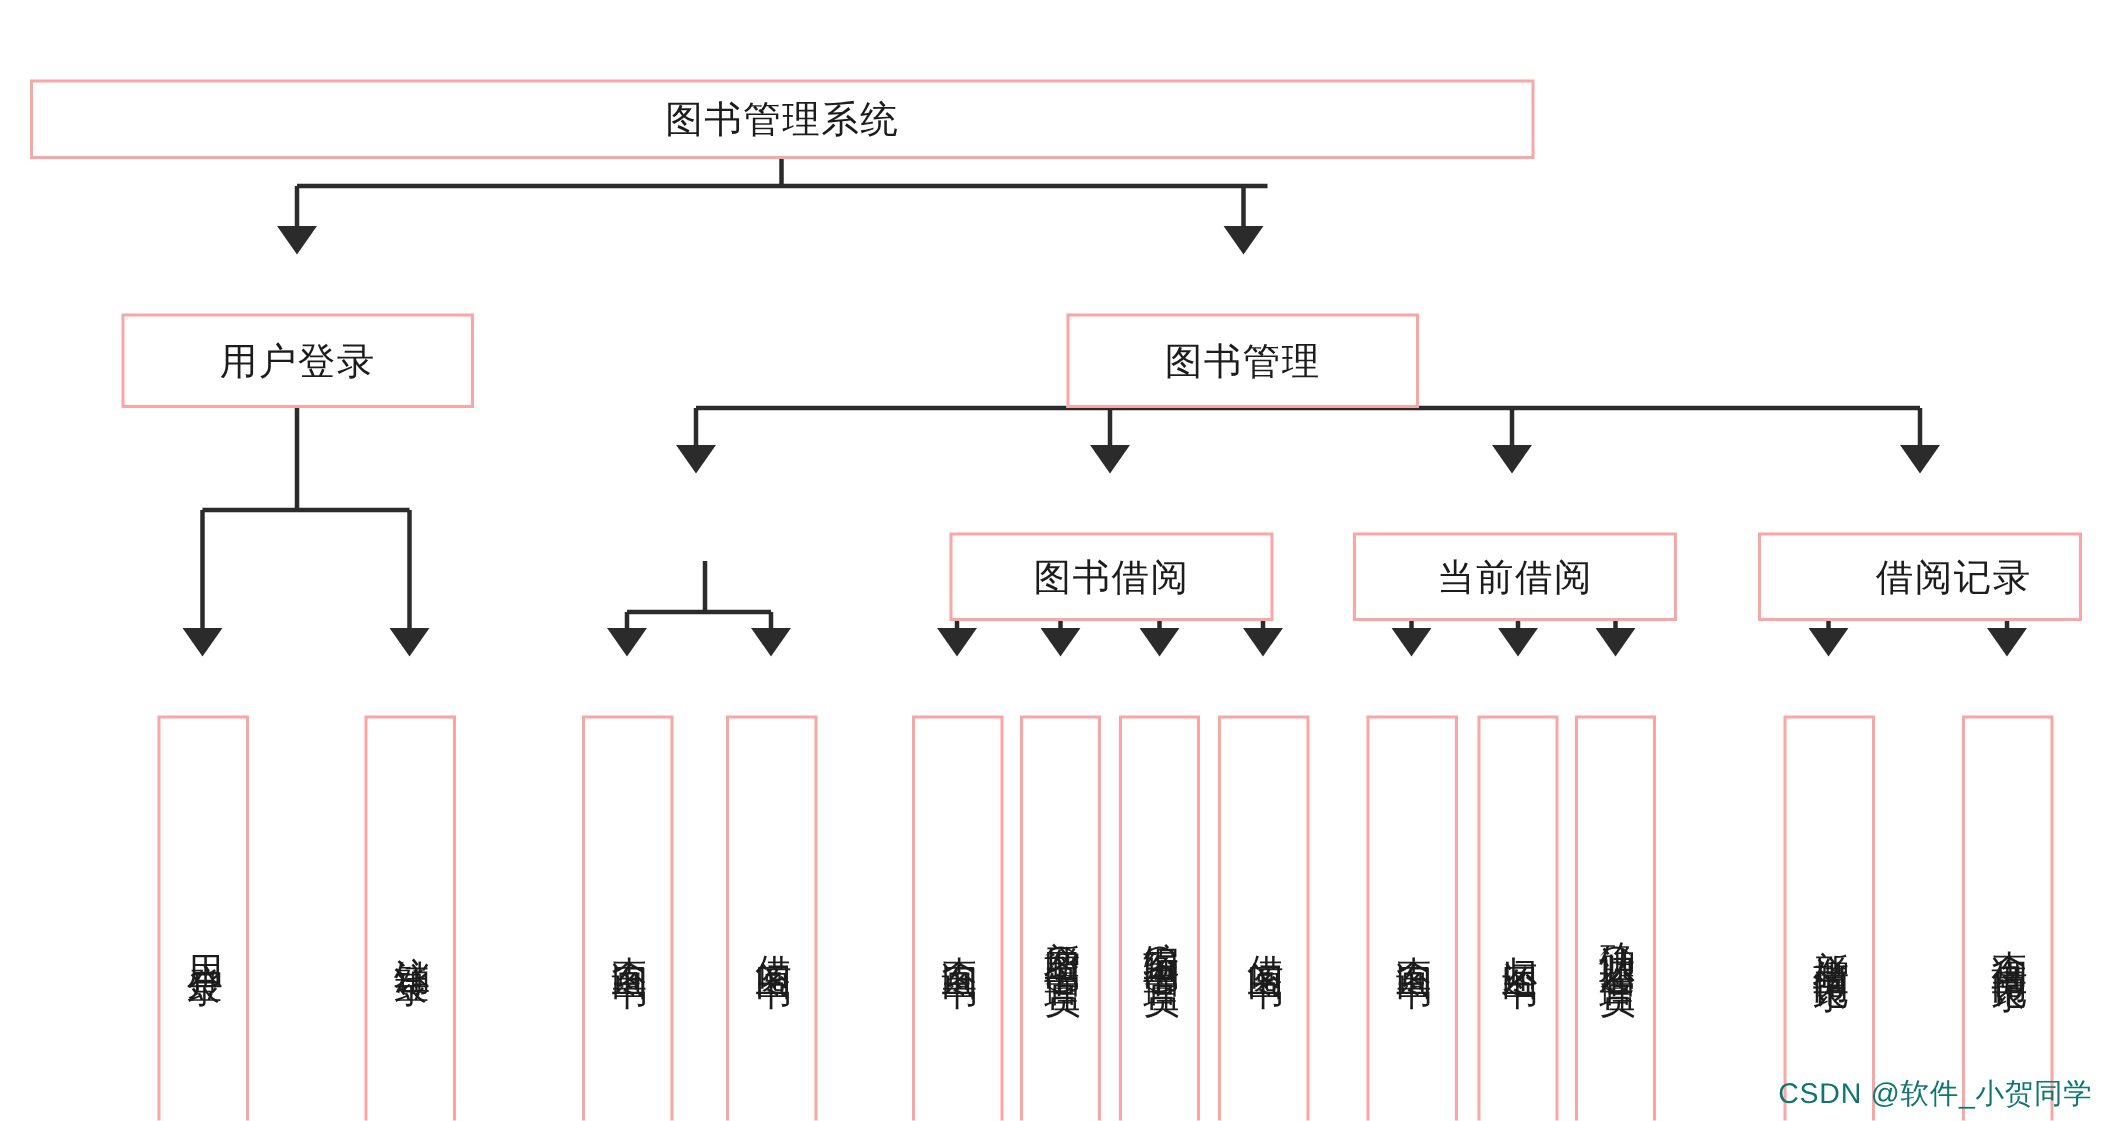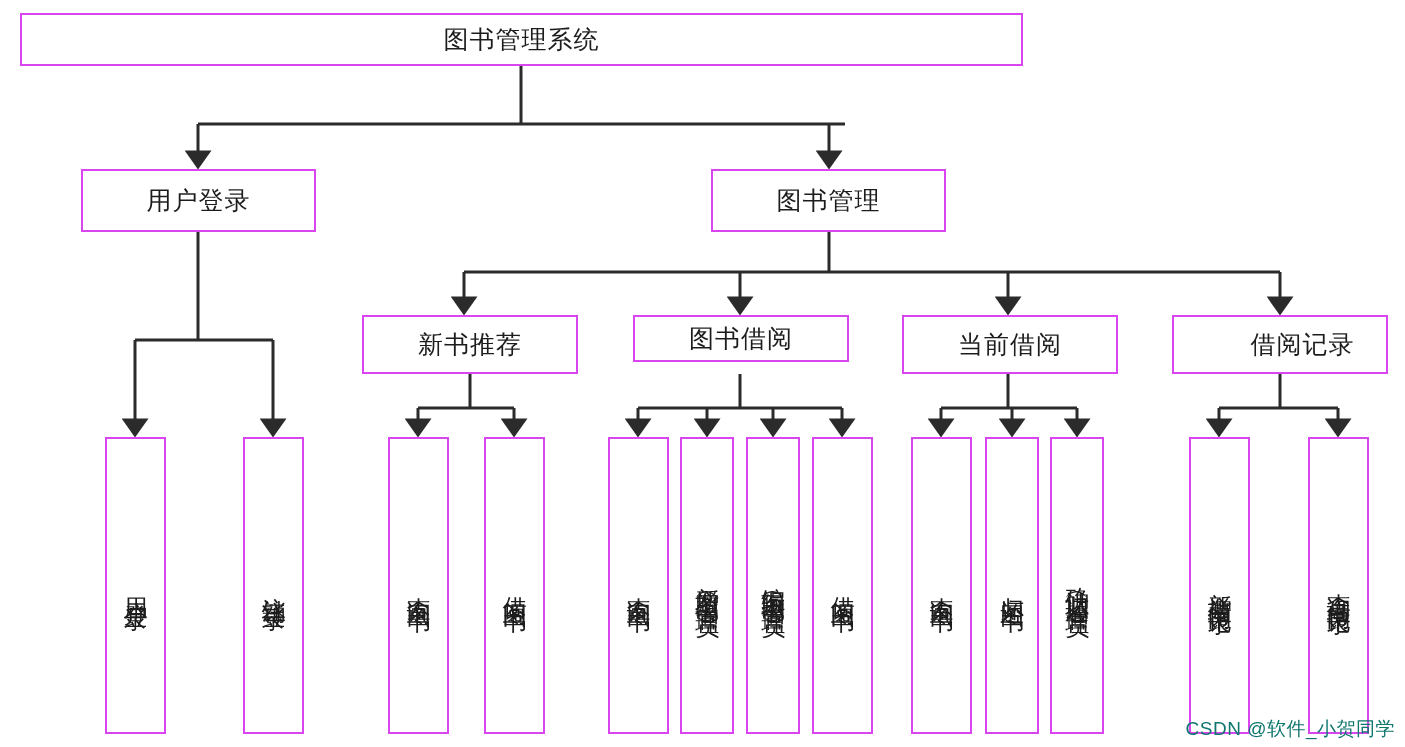--- a/index.html
+++ b/index.html
@@ -23,25 +23,26 @@
     position: absolute;
     left: 0;
     top: 0;
     width: 1405px;
     height: 747px;
   }
   .node-box {
     position: absolute;
     box-sizing: border-box;
     background: #ffffff;
-    border: 2px solid #d946ef;
+    border: 2px solid #fca5a5;
     display: flex;
     align-items: center;
     justify-content: center;
     overflow: hidden;
+    margin-top: 40px;
   }
   .node-box.horiz {
     font-size: 25px;
     color: #1c1c1c;
     letter-spacing: 1px;
   }
   .node-box.vert {
     font-size: 24px;
     color: #1c1c1c;
   }
@@ -138,24 +139,21 @@
     <span class="horiz-label">图书管理系统</span>
   </div>
 
   <div class="node-box horiz" id="node-l2-0" style="left: 81px; top: 169px; width: 235px; height: 63px;">
     <span class="horiz-label">用户登录</span>
   </div>
   <div class="node-box horiz" id="node-l2-1" style="left: 711px; top: 169px; width: 235px; height: 63px;">
     <span class="horiz-label">图书管理</span>
   </div>
 
-  <div class="node-box horiz" id="node-l3-0" style="left: 362px; top: 315px; width: 216px; height: 59px;">
-    <span class="horiz-label">新书推荐</span>
-  </div>
-  <div class="node-box horiz" id="node-l3-1" style="left: 633px; top: 315px; width: 216px; height: 47px;">
+  <div class="node-box horiz" id="node-l3-1" style="left: 633px; top: 315px; width: 216px; height: 59px;">
     <span class="horiz-label">图书借阅</span>
   </div>
   <div class="node-box horiz" id="node-l3-2" style="left: 902px; top: 315px; width: 216px; height: 59px; text-align: right;">
     <span class="horiz-label">当前借阅</span>
   </div>
   <div class="node-box horiz" id="node-l3-3" style="left: 1172px; top: 315px; width: 216px; height: 59px; padding-left: 45px;">
     <span class="horiz-label">借阅记录</span>
   </div>
 
   <div class="node-box vert" id="node-leaf-0" style="left: 105px; top: 437px; width: 61px; height: 297px;">

